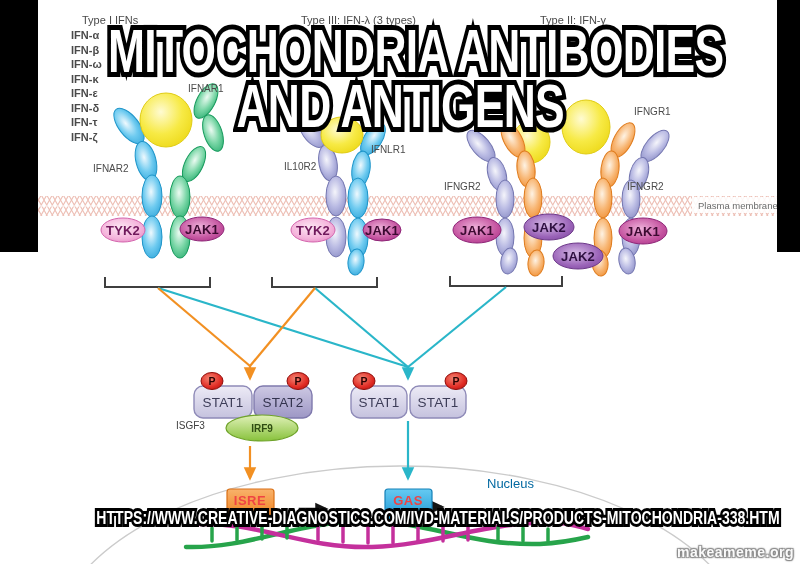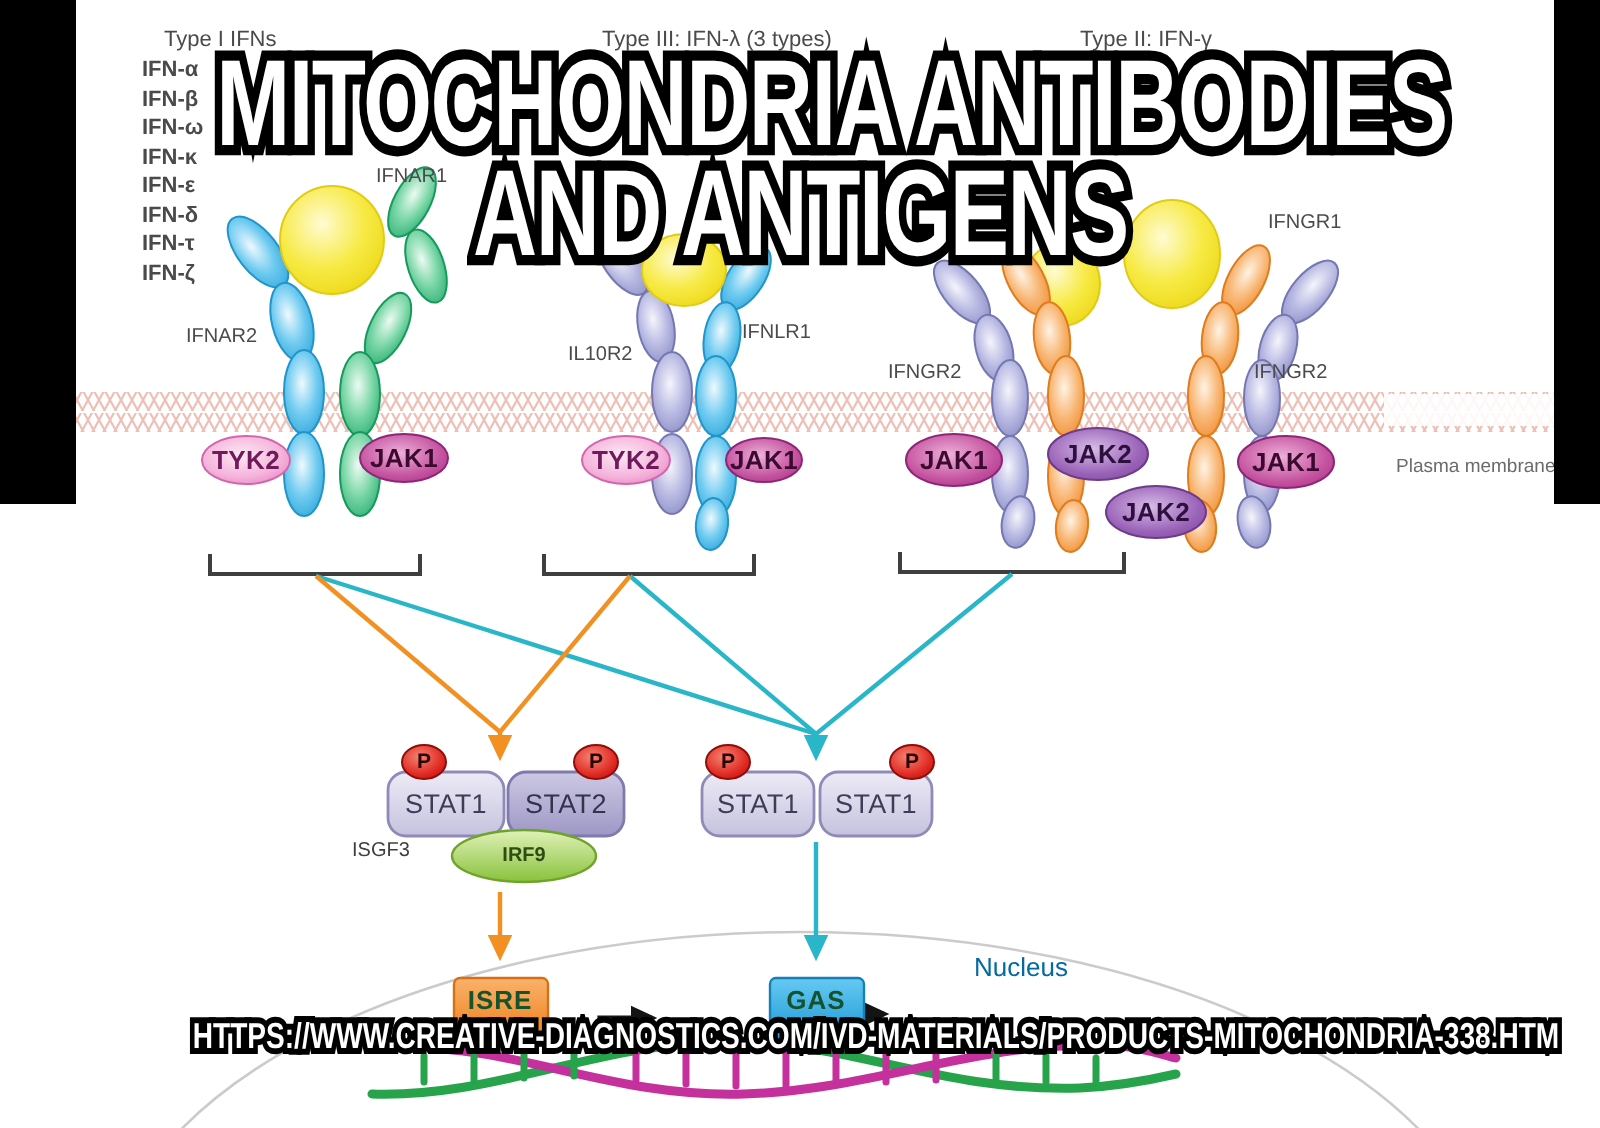--- a/index.html
+++ b/index.html
@@ -11,22 +11,22 @@
   .layer{position:absolute;left:0;top:0;width:800px;height:564px;}
   svg.art{z-index:1;}
   .labels{z-index:2;pointer-events:none;}
   .lbl{position:absolute;color:#4b4b4b;font-size:10px;white-space:nowrap;}
   .hdr{font-size:11px;color:#4a4a4a;}
   .ifn{font-size:11px;color:#4a4a4a;font-weight:bold;}
   .center{transform:translate(-50%,-50%);}
   .kin{font-weight:bold;font-size:13px;letter-spacing:0.2px;}
   .stat{font-size:13.5px;color:#3d3d58;letter-spacing:0.2px;}
   .ptxt{font-size:10.5px;font-weight:bold;color:#2b0202;}
-  .boxlbl{font-size:13px;font-weight:bold;color:#14532d;letter-spacing:0.5px;}
-  .membranelbl{font-size:9.5px;color:#6b6b6b;margin-top:28px;}
+  .boxlbl{font-size:13px;font-weight:bold;color:#ef4444;letter-spacing:0.5px;}
+  .membranelbl{font-size:9.5px;color:#6b6b6b;}
   .nucleus{font-size:13px;color:#0369a1;}
   .bar{position:absolute;top:0;background:#000;z-index:3;}
   .bar.left{left:0;width:38px;height:252px;}
   .bar.right{left:777px;width:23px;height:252px;}
   
   .meme-line{position:absolute;left:0;right:0;text-align:center;z-index:5;}
   .squeeze{display:inline-block;white-space:nowrap;position:relative;line-height:1;}
   .squeeze .stroke{position:absolute;left:0;top:0;color:#000;}
   .squeeze .fill{position:relative;color:#fff;}
   .title-line .squeeze{transform:scale(0.74,1.02);font-weight:bold;font-size:60px;letter-spacing:-1px;}
@@ -278,22 +278,22 @@
     <div class="lbl ifn" style="left:71px;top:72.5px">IFN-κ</div>
     <div class="lbl ifn" style="left:71px;top:87px">IFN-ε</div>
     <div class="lbl ifn" style="left:71px;top:101.5px">IFN-δ</div>
     <div class="lbl ifn" style="left:71px;top:116px">IFN-τ</div>
     <div class="lbl ifn" style="left:71px;top:130.5px">IFN-ζ</div>
     <div class="lbl hdr" style="left:301px;top:14px">Type III: IFN-λ (3 types)</div>
     <div class="lbl hdr" style="left:540px;top:14px">Type II: IFN-γ</div>
 
     <div class="lbl" style="left:188px;top:83px">IFNAR1</div>
     <div class="lbl" style="left:93px;top:163px">IFNAR2</div>
-    <div class="lbl" style="left:284px;top:172px">IL10R2</div>
-    <div class="lbl" style="left:371px;top:161px">IFNLR1</div>
+    <div class="lbl" style="left:284px;top:161px">IL10R2</div>
+    <div class="lbl" style="left:371px;top:144px">IFNLR1</div>
     <div class="lbl" style="left:634px;top:106px">IFNGR1</div>
     <div class="lbl" style="left:444px;top:181px">IFNGR2</div>
     <div class="lbl" style="left:627px;top:181px">IFNGR2</div>
 
     <div class="lbl membranelbl" style="left:698px;top:200px">Plasma membrane</div>
 
     <div class="lbl kin center" style="left:123px;top:230px;color:#70195c">TYK2</div>
     <div class="lbl kin center" style="left:202px;top:229px;color:#3c0a31">JAK1</div>
     <div class="lbl kin center" style="left:313px;top:230px;color:#70195c">TYK2</div>
     <div class="lbl kin center" style="left:382px;top:230px;color:#3c0a31">JAK1</div>
@@ -332,13 +332,14 @@
     <span class="squeeze">
       <span class="stroke">AND ANTIGENS</span><span class="fill">AND ANTIGENS</span>
     </span>
   </div>
   <div class="meme-line caption-line" style="top:509px">
     <span class="squeeze">
       <span class="stroke">HTTPS://WWW.CREATIVE-DIAGNOSTICS.COM/IVD-MATERIALS/PRODUCTS-MITOCHONDRIA-338.HTM</span><span class="fill">HTTPS://WWW.CREATIVE-DIAGNOSTICS.COM/IVD-MATERIALS/PRODUCTS-MITOCHONDRIA-338.HTM</span>
     </span>
   </div>
 
+  <div class="watermark">makeameme.org</div>
 </div>
 
 </body></html>

